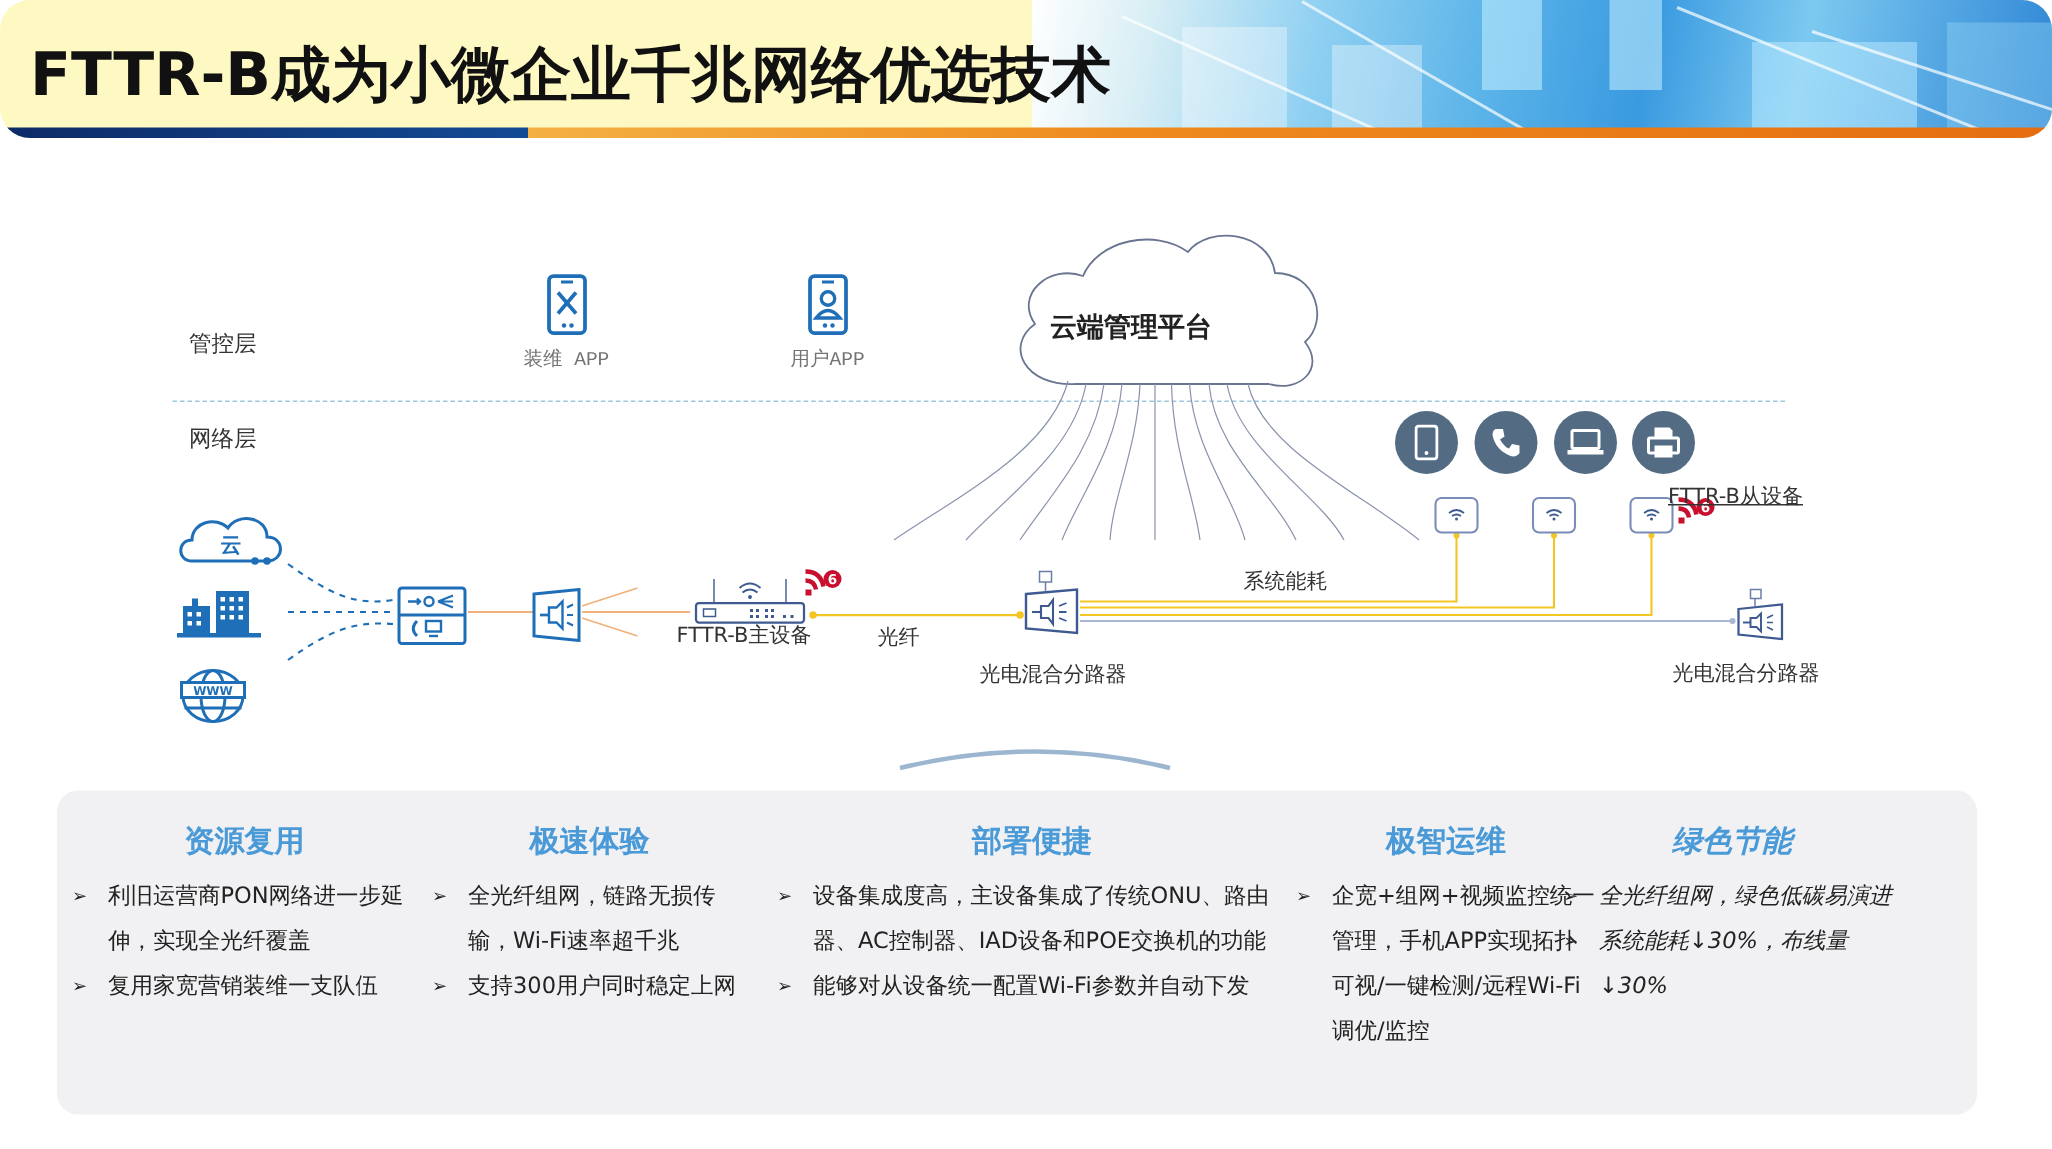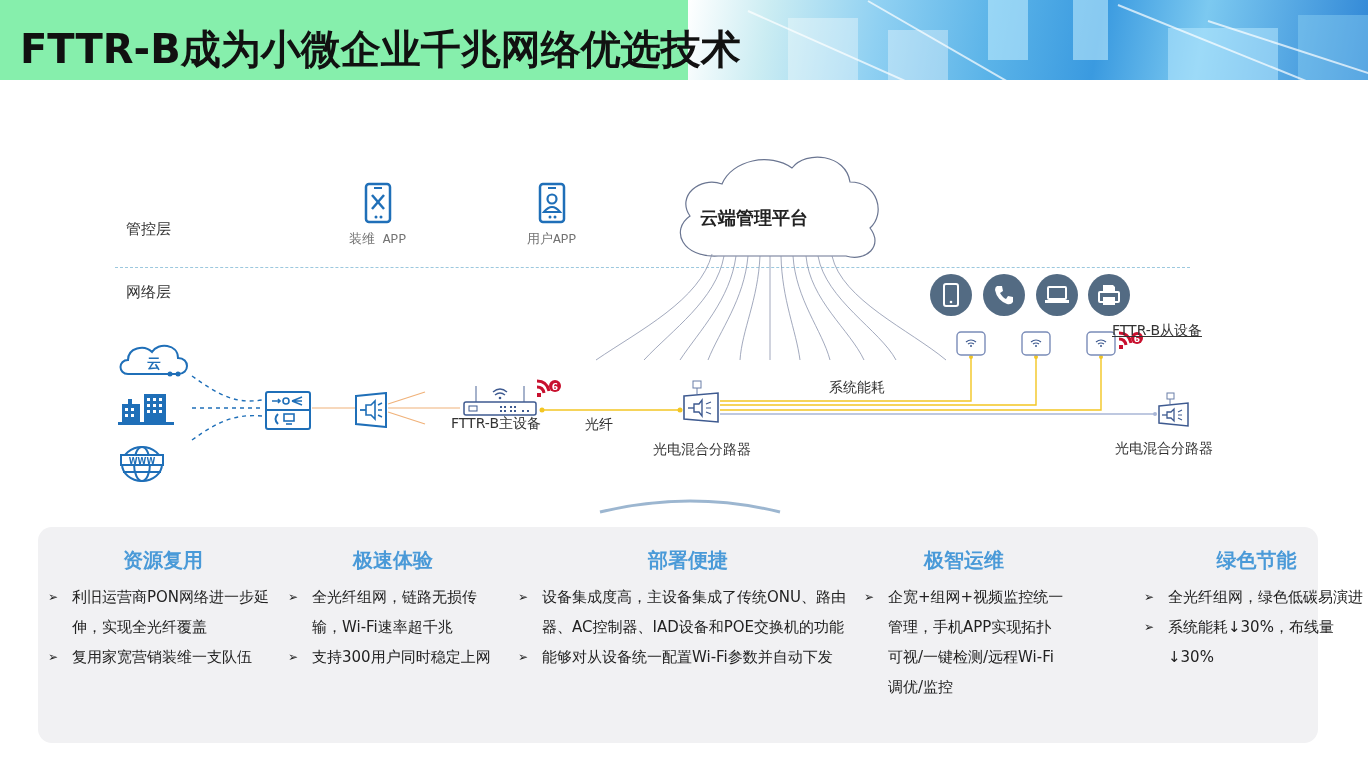--- a/index.html
+++ b/index.html
@@ -1,20 +1,20 @@
 <!DOCTYPE html>
 <html><head>
 <meta charset="utf-8">
 <style>
   * { box-sizing: border-box; margin: 0; padding: 0; }
   html, body { width: 1368px; height: 766px; overflow: hidden; background: #ffffff; }
   body { position: relative; font-family: "Liberation Sans", "DejaVu Sans", sans-serif; color: #222; }
 
   
-  .header { position: absolute; left: 0; top: 0; width: 1368px; height: 80px; background: #86efac; overflow: hidden; }
+  .header { position: absolute; left: 0; top: 0; width: 1368px; height: 92px; background: #fef9c3; overflow: hidden; border-radius: 20px; }
   .header-banner { position: absolute; right: 0; top: 0; width: 680px; height: 86px;
     background: linear-gradient(100deg, rgba(255,255,255,1) 0%, rgba(210,236,250,0.9) 12%, #8fd0f2 28%, #5ab3e8 45%, #3a9ae0 60%, #7cc9f0 75%, #2f86d6 100%); }
   .header-banner .slab { position: absolute; background: rgba(255,255,255,0.35); }
   .header-banner .streak { position: absolute; height: 2px; background: rgba(255,255,255,0.7); transform-origin: left center; }
   .title { position: absolute; left: 20px; top: 22px; font-size: 40px; font-weight: 700; color: #111; letter-spacing: 0px; font-family: "DejaVu Sans", sans-serif; white-space: nowrap; }
   .title-bar-blue { position: absolute; left: 0; top: 85px; width: 352px; height: 7px; background: linear-gradient(90deg, #0d2a66, #134a94); }
   .title-bar-orange { position: absolute; left: 352px; top: 85px; width: 1016px; height: 7px; background: linear-gradient(90deg, #f4b043, #ee8a1e 40%, #e56e10); }
 
   
   .layer-label { position: absolute; font-size: 15px; color: #333; font-family: "DejaVu Sans", sans-serif; }
@@ -317,20 +317,20 @@
       <li><span class="bullet">➢</span><span>设备集成度高，主设备集成了传统ONU、路由器、AC控制器、IAD设备和POE交换机的功能</span></li>
       <li><span class="bullet">➢</span><span>能够对从设备统一配置Wi-Fi参数并自动下发</span></li>
     </ul>
   </div>
   <div class="feature" style="left:826px;width:200px;">
     <div class="feature-title">极智运维</div>
     <ul>
       <li><span class="bullet">➢</span><span>企宽+组网+视频监控统一管理，手机APP实现拓扑可视/一键检测/远程Wi-Fi调优/监控</span></li>
     </ul>
   </div>
-  <div class="feature" style="left:1106px;width:225px;">
+  <div class="feature" style="left:1004px;width:225px;font-style:italic;">
     <div class="feature-title">绿色节能</div>
     <ul>
       <li><span class="bullet">➢</span><span>全光纤组网，绿色低碳易演进</span></li>
       <li><span class="bullet">➢</span><span>系统能耗↓30%，布线量↓30%</span></li>
     </ul>
   </div>
 </div>
 
 </body></html>

